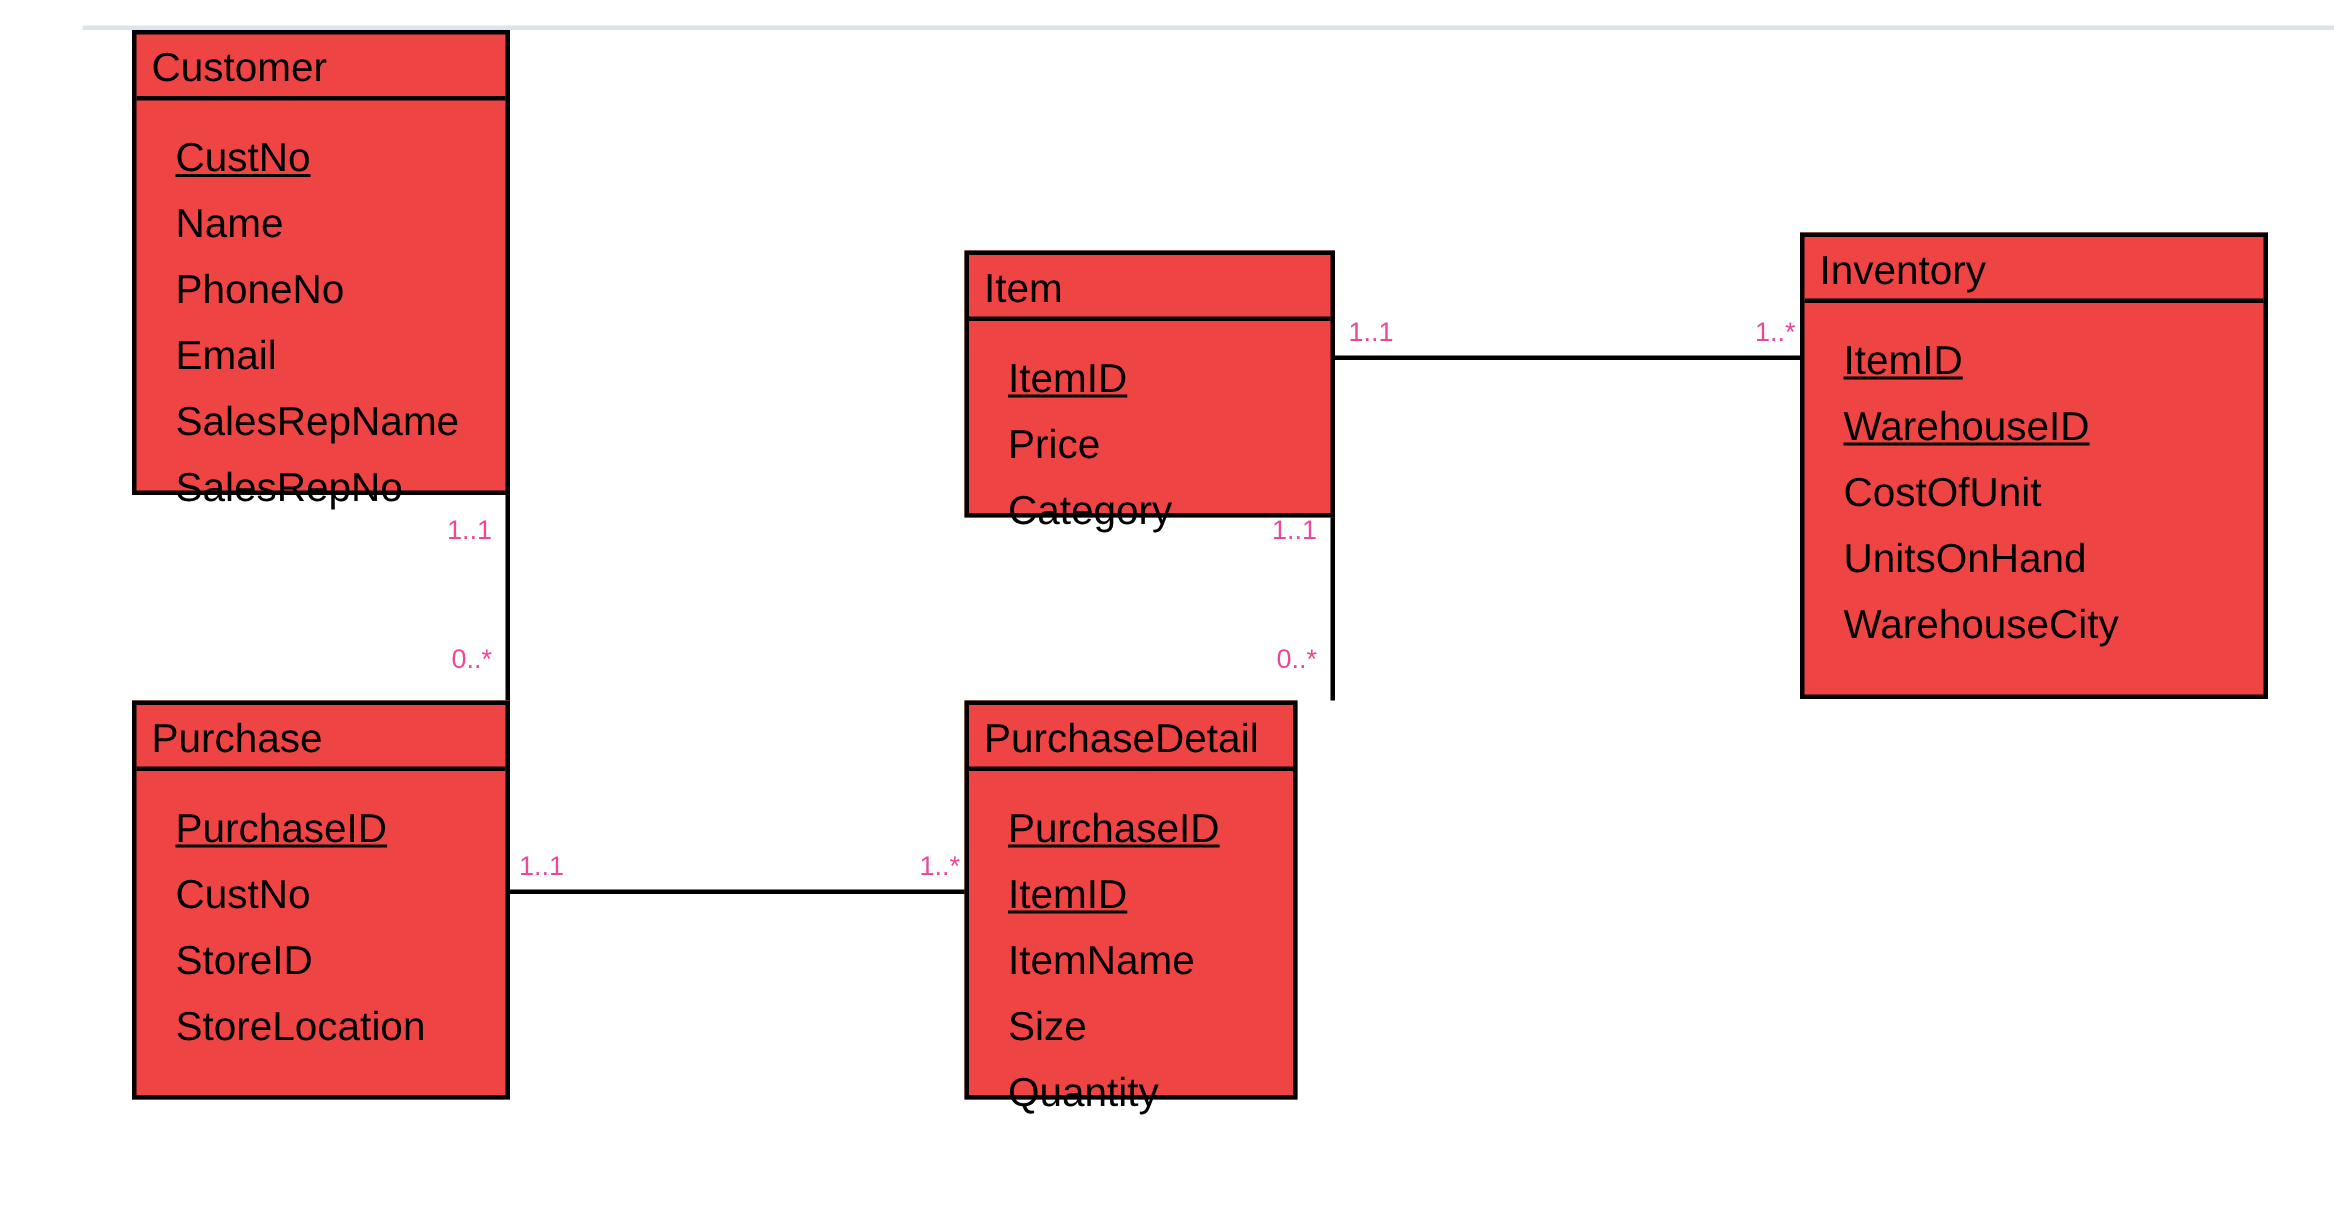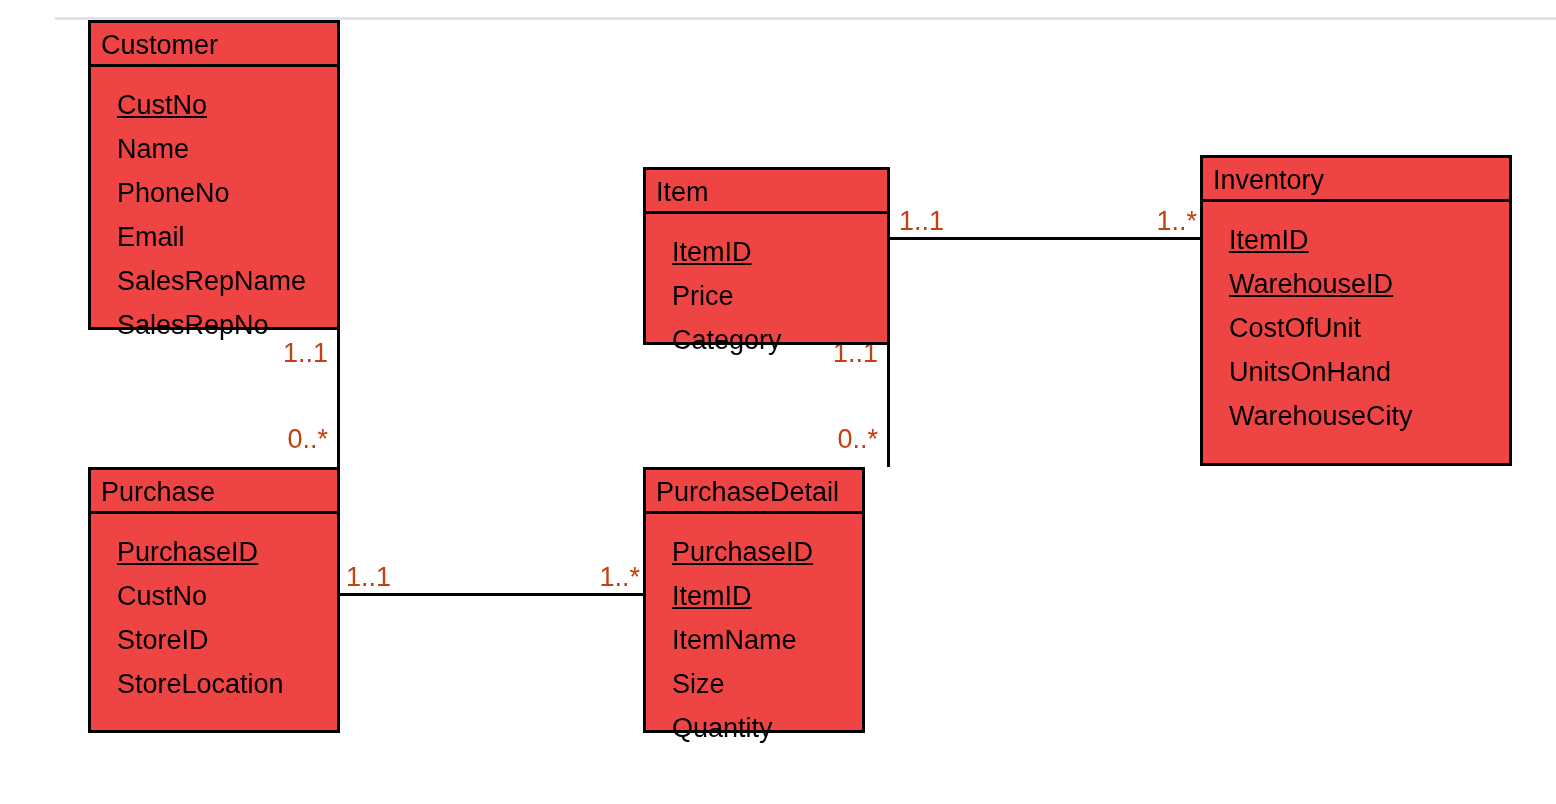--- a/index.html
+++ b/index.html
@@ -71,23 +71,23 @@
   }
   .line-v {
     position: absolute;
     width: 3px;
     background: #000000;
   }
 
   
   .card {
     position: absolute;
-    font-size: 27px;
+    font-size: 18px;
     line-height: 30px;
-    color: #c2410c;
+    color: #ec4899;
     white-space: nowrap;
   }
   .card.right-align {
     text-align: right;
   }
 </style>
 </head>
 <body>
 
 <div id="canvas">

